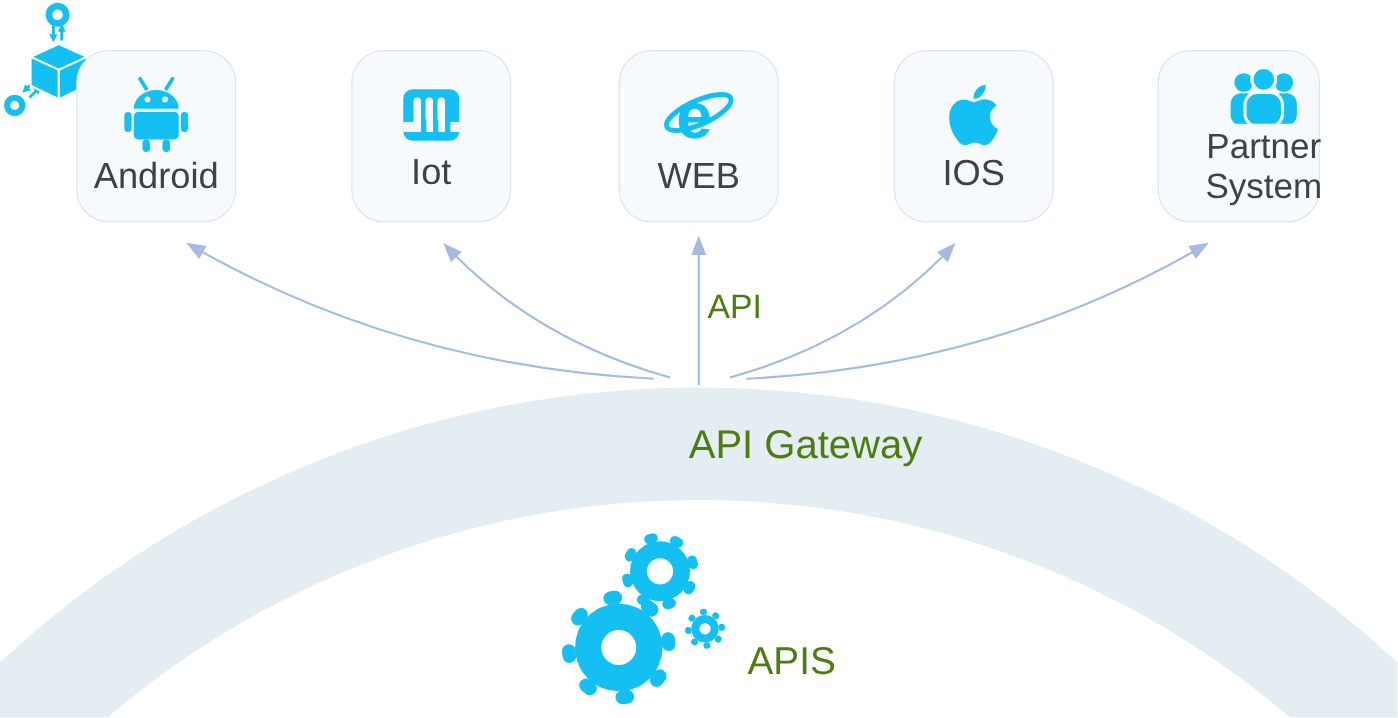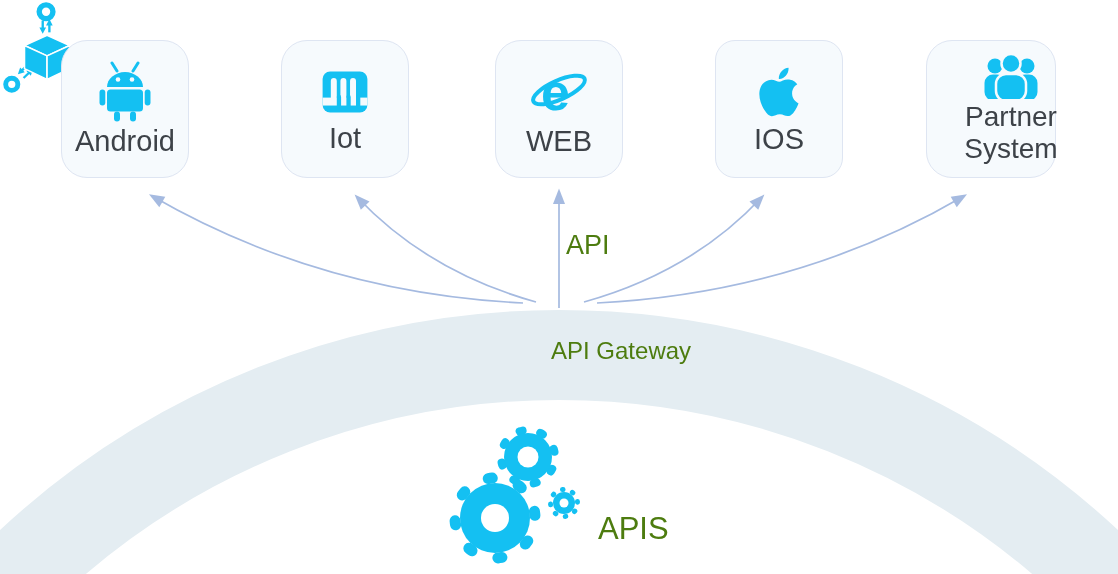--- a/index.html
+++ b/index.html
@@ -14,21 +14,21 @@
     display:flex;flex-direction:column;align-items:center;justify-content:center;
   }
   .client-card .icon-wrap{display:flex;align-items:center;justify-content:center;}
   .client-label{
     font-size:29px;line-height:1.12;text-align:center;color:#3d4248;margin-top:2px;
     letter-spacing:0px;
   }
   .client-label.two-line{font-size:28px;line-height:1.14;}
   .float-label{position:absolute;color:#4d7c0f;white-space:nowrap;}
   #api-label{left:566px;top:230px;font-size:27px;}
-  #gateway-label{left:551px;top:337px;font-size:24px;}
+  #gateway-label{left:551px;top:337px;font-size:32px;}
   #apis-label{left:598px;top:475px;font-size:31px;margin-top:36px;}
 </style>
 </head>
 <body>
 
 <div class="stage">
 
   <svg class="layer" width="1118" height="574" viewBox="0 0 1118 574">
 
     <circle cx="559" cy="1130" r="775" fill="none" stroke="#e4edf2" stroke-width="90"></circle>
@@ -138,21 +138,21 @@
   <div class="client-card" style="left:495px;">
     <div class="icon-wrap">
       <svg width="64" height="62" viewBox="0 0 64 62">
         <text x="14" y="49" font-size="52" font-weight="bold" fill="#14c0f2" font-family="Liberation Sans, sans-serif">e</text>
         <ellipse cx="32" cy="29" rx="28" ry="9.5" fill="none" stroke="#14c0f2" stroke-width="4" transform="rotate(-24 32 29)"></ellipse>
       </svg>
     </div>
     <div class="client-label">WEB</div>
   </div>
 
-  <div class="client-card" style="left:715px;border-radius:20px;">
+  <div class="client-card" style="left:715px;">
     <div class="icon-wrap">
       <svg width="58" height="58" viewBox="0 0 24 24" fill="#14c0f2">
         <path d="M18.71 19.5c-.83 1.24-1.71 2.45-3.05 2.47-1.34.03-1.77-.79-3.29-.79-1.53 0-2 .77-3.27.82-1.31.05-2.3-1.32-3.14-2.53C4.25 17 2.94 12.45 4.7 9.39c.87-1.52 2.43-2.48 4.12-2.51 1.28-.02 2.5.87 3.29.87.78 0 2.26-1.07 3.81-.91.65.03 2.47.26 3.64 1.98-.09.06-2.17 1.28-2.15 3.81.03 3.02 2.65 4.03 2.68 4.04-.03.07-.42 1.44-1.38 2.83M13 3.5c.73-.83 1.94-1.46 2.94-1.5.13 1.17-.34 2.35-1.04 3.19-.69.85-1.83 1.51-2.95 1.42-.15-1.15.41-2.35 1.05-3.11z"></path>
       </svg>
     </div>
     <div class="client-label">IOS</div>
   </div>
 
   <div class="client-card" style="left:926px;width:130px;padding-left:40px;">
     <div class="icon-wrap">

